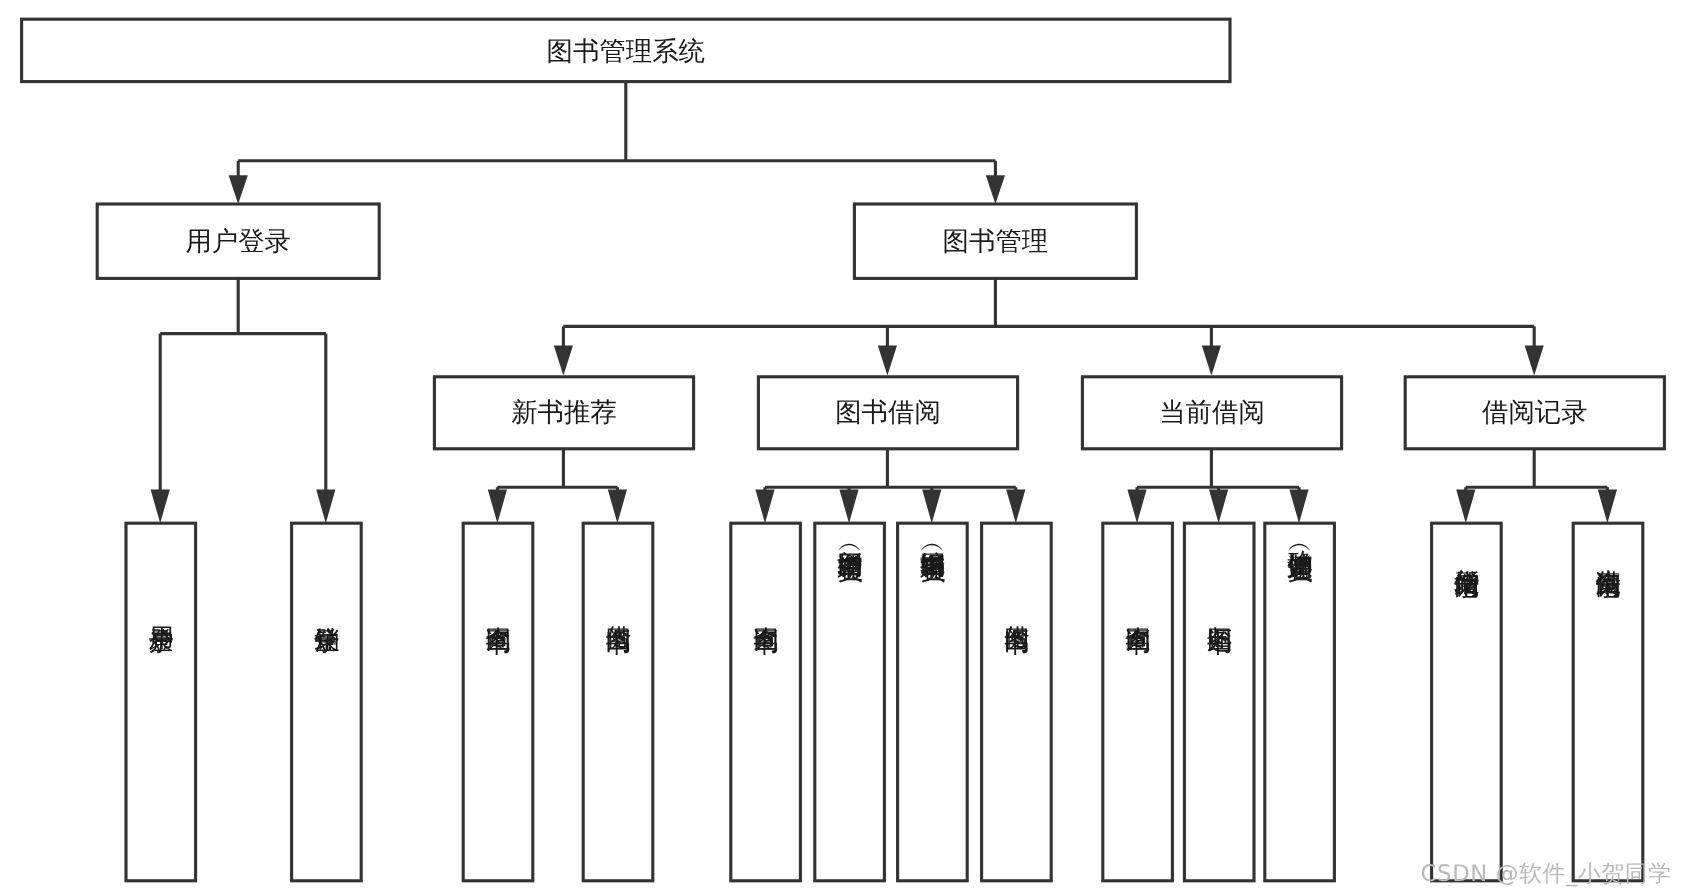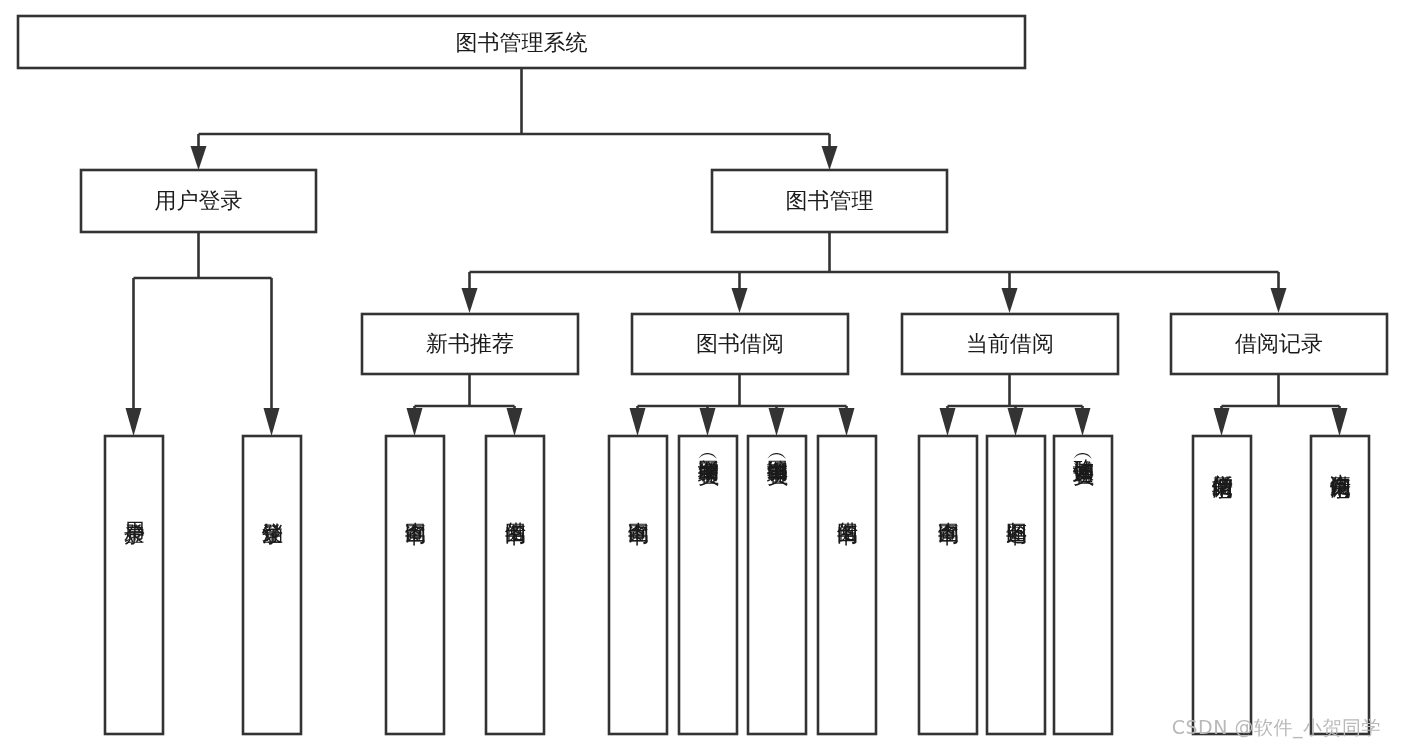--- a/index.html
+++ b/index.html
@@ -62,21 +62,21 @@
     font-size: 21px;
     line-height: 1.18;
     color: #1a1a1a;
     writing-mode: vertical-rl;
     text-orientation: upright;
     letter-spacing: 1px;
     white-space: nowrap;
   }
   .watermark {
     position: absolute;
-    right: 24px;
+    right: 12px;
     bottom: 6px;
     font-family: "DejaVu Sans", "Liberation Sans", sans-serif;
     font-size: 19px;
     color: #b9b9b9;
     letter-spacing: 0.5px;
     white-space: nowrap;
   }
 </style>
 </head>
 <body>

